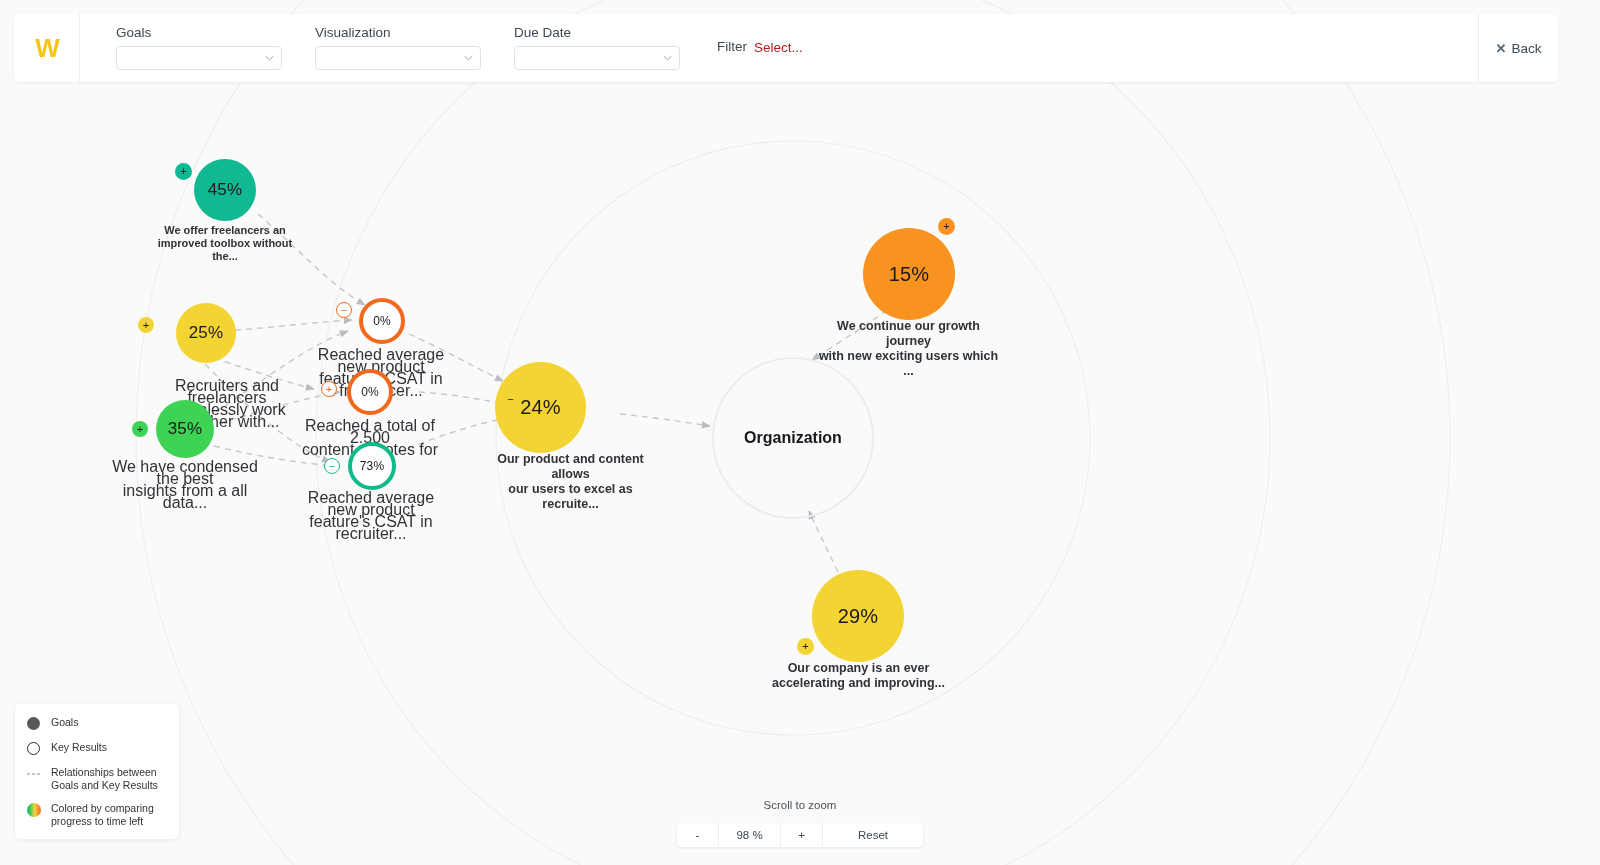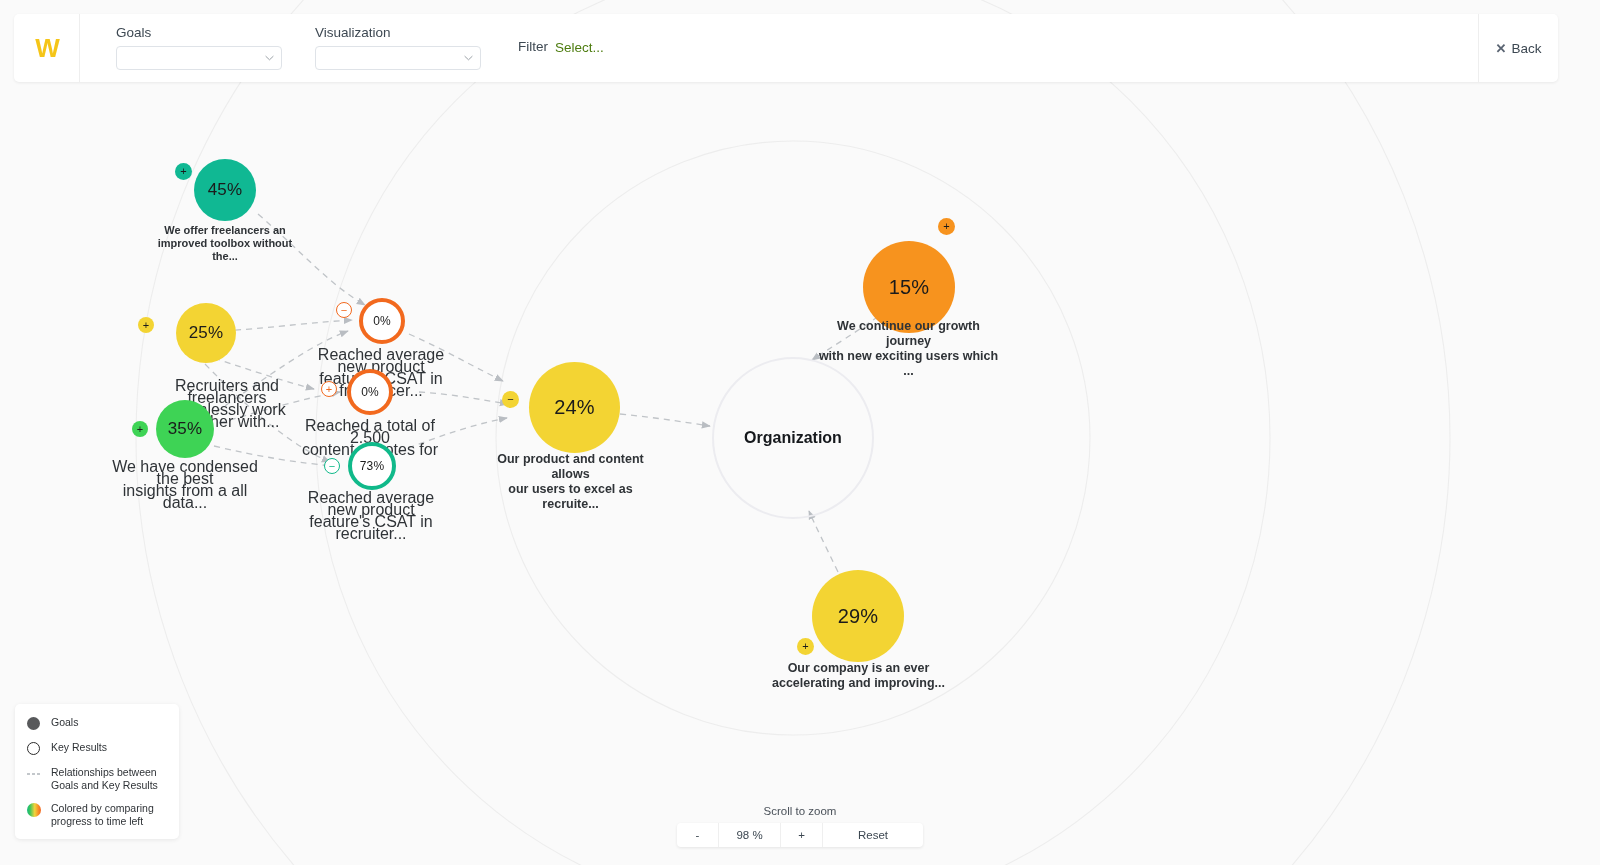--- a/index.html
+++ b/index.html
@@ -66,21 +66,21 @@
     position: absolute;
     right: 7px; top: 50%;
     transform: translateY(-50%);
     width: 9px; height: 9px;
     pointer-events: none;
   }
   .select-box .chev svg { display: block; }
   .filter-field { display: flex; flex-direction: row; gap: 7px; margin-left: 4px;}
   .filter-label { font-size: 13.5px; color: #3d4852; line-height: 14px; }
   .filter-placeholder {
-    font-size: 13.5px; color: #4d7c0f; line-height: 16px;
+    font-size: 13.5px; color: #b91c1c; line-height: 16px;
     cursor: text;
   }
   .back-cell {
     width: 80px;
     border-left: 1px solid #eeeeee;
     display: flex; align-items: center; justify-content: center;
     cursor: pointer;
   }
   .back-inner { display: flex; align-items: center; gap: 5px; }
   .back-x { font-size: 13px; color: #5a6472; line-height: 1; font-weight: 600; }
@@ -218,21 +218,21 @@
     position: absolute;
     left: 50%;
     transform: translateX(-50%);
     bottom: 18px;
     z-index: 40;
     text-align: center;
   }
   .scroll-hint {
     font-size: 11.5px;
     color: #4a5159;
-    margin-bottom: 6px;
+    margin-bottom: 12px;
   }
   .zoom-bar {
     display: flex;
     background: #ffffff;
     border-radius: 4px;
     box-shadow: 0 1px 3px rgba(0,0,0,0.09);
     overflow: hidden;
     height: 24px;
   }
   .zoom-btn {
@@ -350,30 +350,30 @@
     <div class="node">
       <div class="bubble kr" style="left:348px; top:442px; width:48px; height:48px; border:4px solid #10b98a;">
         <span class="pct" style="font-size:12px;">73%</span>
       </div>
       <div class="toggle hollow" style="left:324px; top:458px; width:16px; height:16px; border:1.5px solid #10b98a; color:#10b98a;">−</div>
       <div class="node-label" style="left:291px; top:492px; width:160px;">Reached average new product
 feature's CSAT in recruiter...</div>
     </div>
 
     <div class="node">
-      <div class="bubble" style="left:529px; top:362px; width:91px; height:91px; background:#f3d433;">
+      <div class="bubble" style="left:495px; top:362px; width:91px; height:91px; background:#f3d433;">
         <span class="pct" style="font-size:20px;">24%</span>
       </div>
       <div class="toggle solid" style="left:502px; top:391px; width:17px; height:17px; background:#f3d433;">−</div>
       <div class="node-label big" style="left:480px; top:452px; width:181px;">Our product and content allows
 our users to excel as recruite...</div>
     </div>
 
     <div class="node">
-      <div class="bubble" style="left:863px; top:241px; width:92px; height:92px; background:#f7931e;text-align:center;">
+      <div class="bubble" style="left:863px; top:228px; width:92px; height:92px; background:#f7931e;text-align:center;">
         <span class="pct" style="font-size:20px;">15%</span>
       </div>
       <div class="toggle solid" style="left:938px; top:218px; width:17px; height:17px; background:#f7931e;">+</div>
       <div class="node-label big" style="left:817px; top:319px; width:183px;">We continue our growth journey
 with new exciting users which ...</div>
     </div>
 
     <div class="node">
       <div class="bubble" style="left:812px; top:570px; width:92px; height:92px; background:#f3d433;">
         <span class="pct" style="font-size:20px;">29%</span>
@@ -406,20 +406,30 @@
         <span class="field-label">Visualization</span>
         <div class="select-box">
           <span class="chev">
             <svg width="9" height="9" viewBox="0 0 10 10">
                 <path d="M1 3.2 L5 7 L9 3.2" fill="none" stroke="#9aa0a6" stroke-width="1.1" stroke-linecap="round" stroke-linejoin="round"></path>
               </svg>
           </span>
         </div>
       </div>
 
+      <div class="field">
+        <span class="field-label">Due Date</span>
+        <div class="select-box">
+          <span class="chev">
+            <svg width="9" height="9" viewBox="0 0 10 10">
+                <path d="M1 3.2 L5 7 L9 3.2" fill="none" stroke="#9aa0a6" stroke-width="1.1" stroke-linecap="round" stroke-linejoin="round"></path>
+              </svg>
+          </span>
+        </div>
+      </div>
 
       <div class="filter-field">
         <span class="filter-label">Filter</span>
         <span class="filter-placeholder">Select...</span>
       </div>
     </div>
 
     <div class="back-cell">
       <span class="back-inner">
         <span class="back-x">✕</span>

